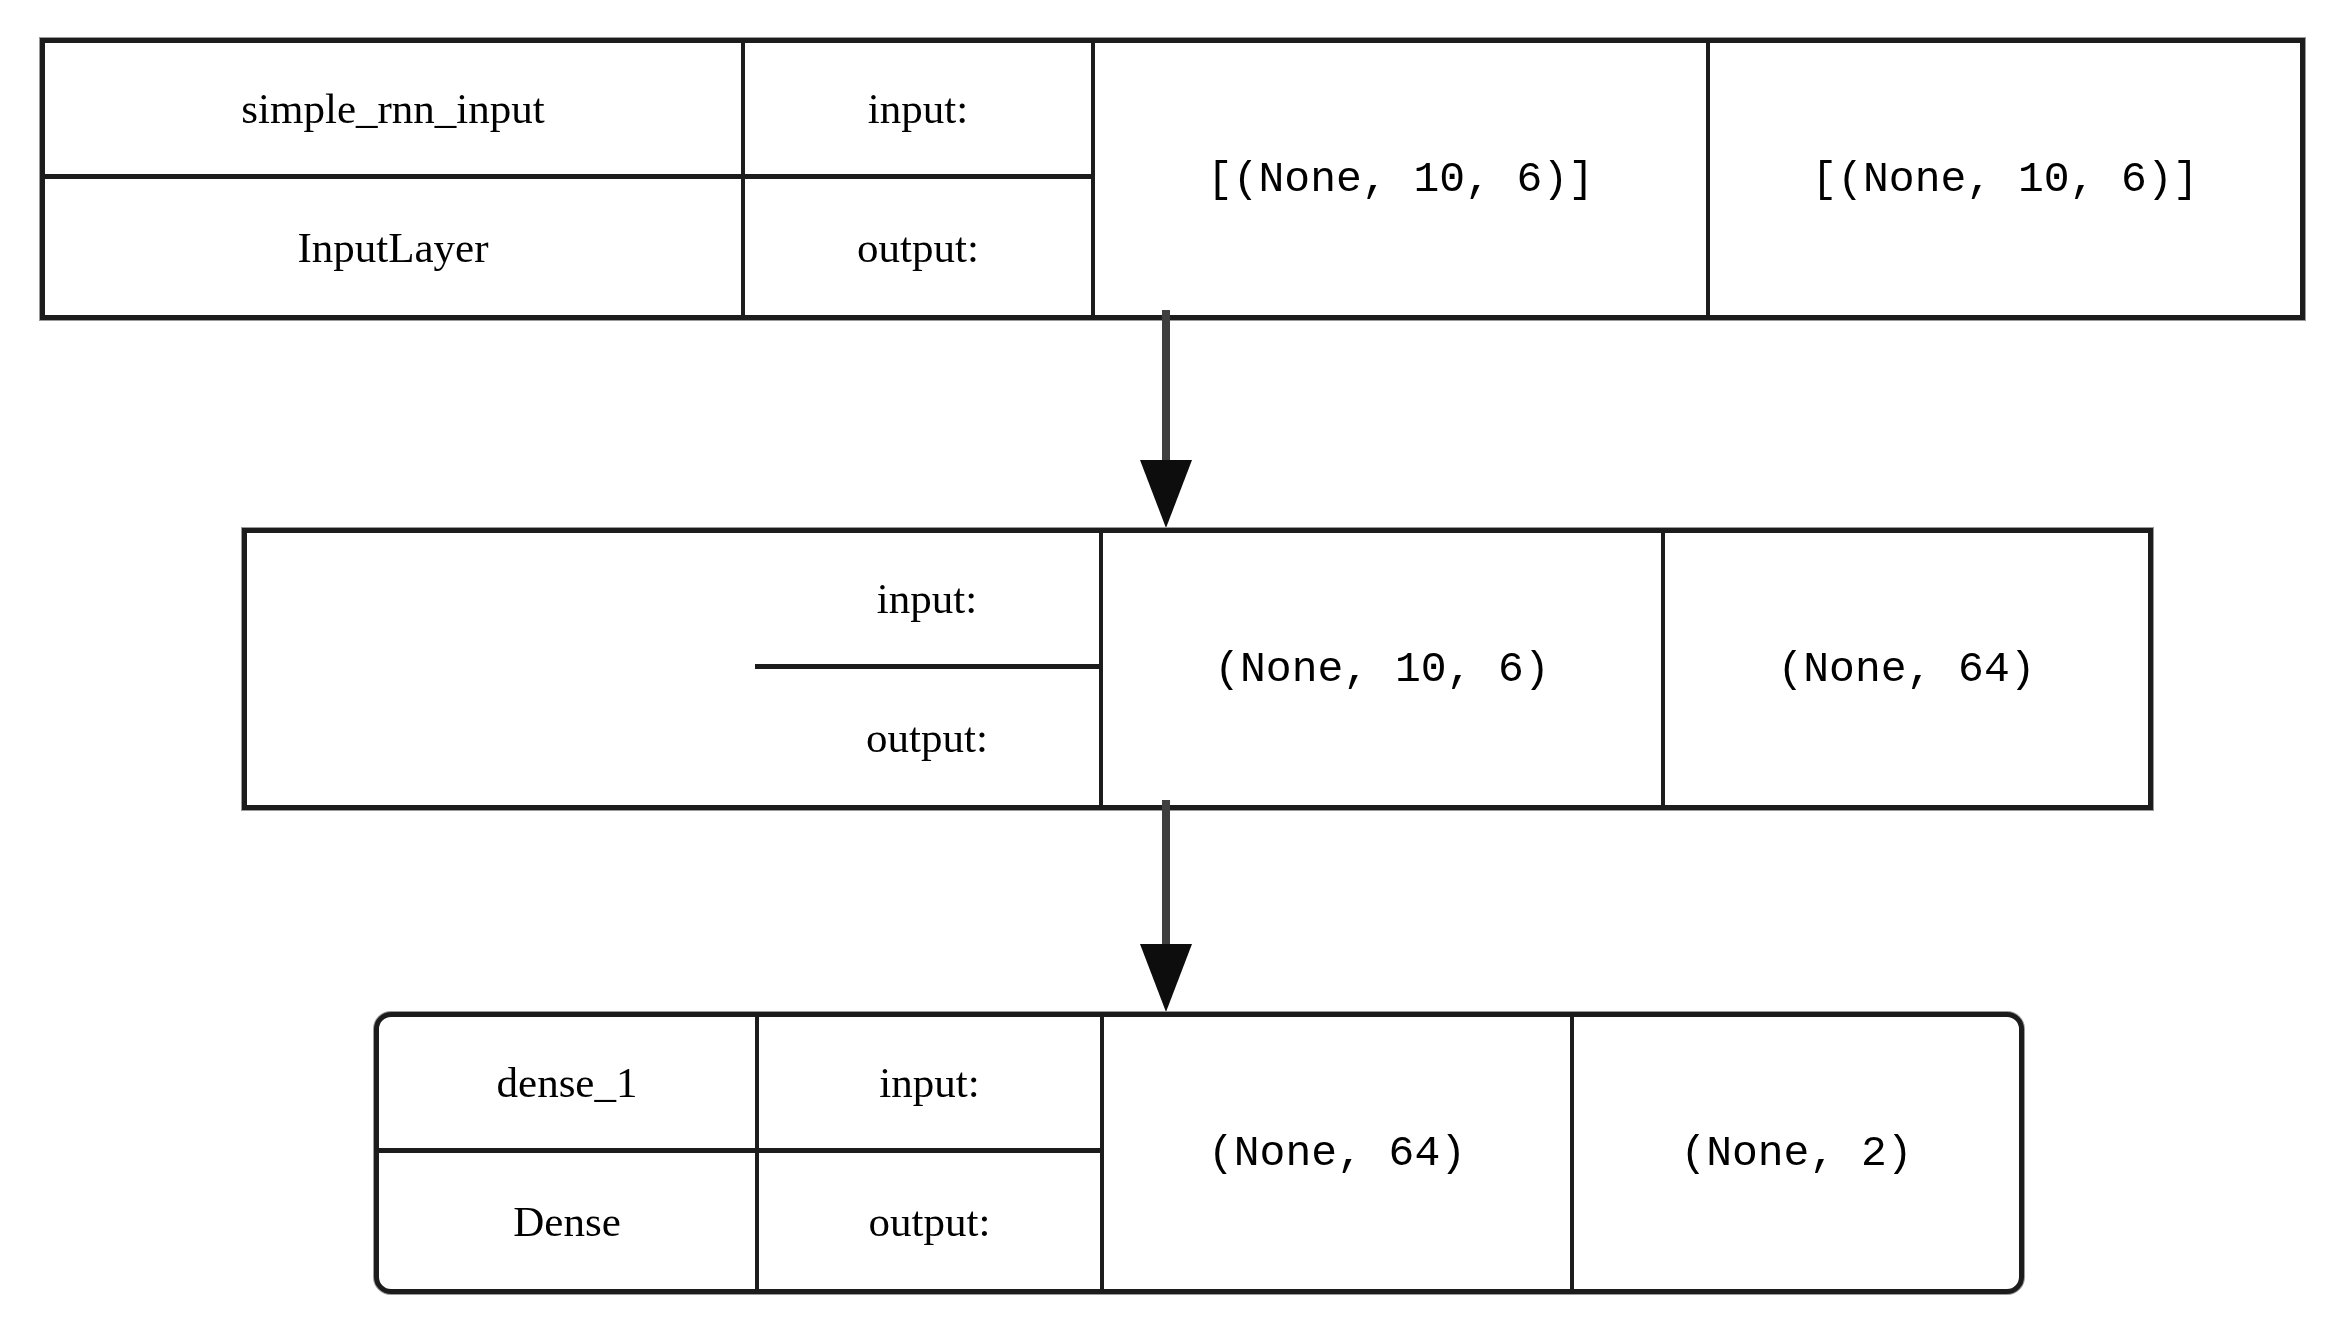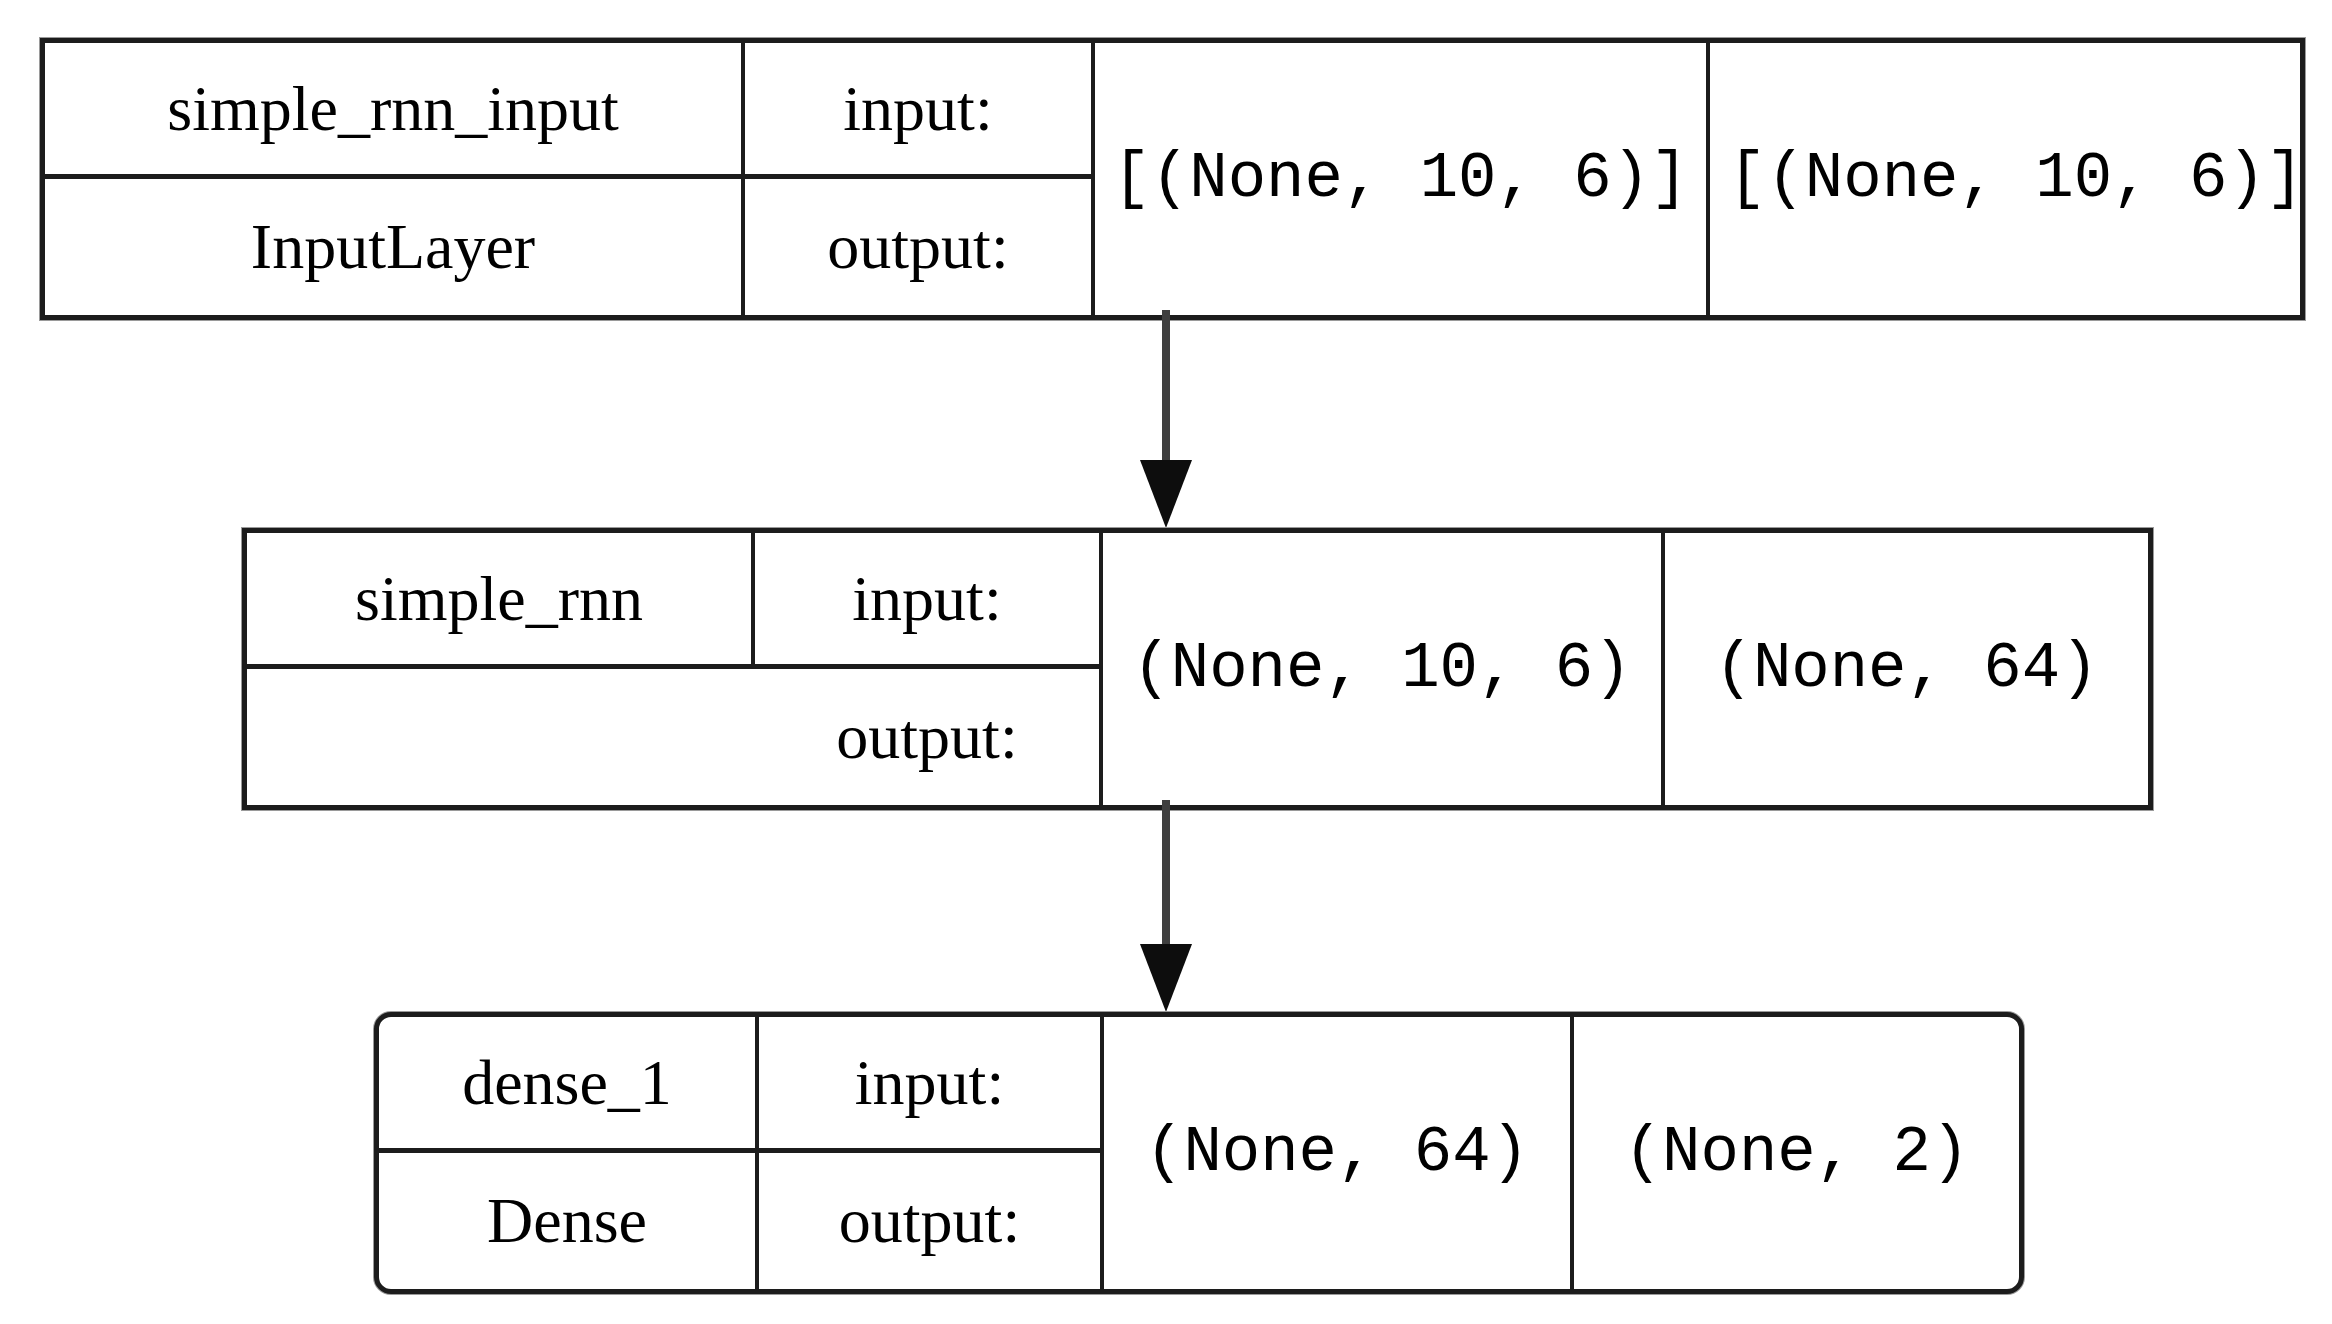--- a/index.html
+++ b/index.html
@@ -35,21 +35,21 @@
   }
   .node3 {
     left: 374px; top: 1012px; width: 1640px; height: 272px;
     grid-template-columns: 380px 345px 470px 1fr;
     border-radius: 17px;
   }
   .cell {
     display: flex;
     align-items: center;
     justify-content: center;
-    font-size: 64px;
+    font-size: 43px;
     line-height: 1;
     white-space: nowrap;
     padding: 0 18px;
     box-sizing: border-box;
   }
   .c1 { grid-column: 1; }
   .c2 { grid-column: 2; }
   .c3 { grid-column: 3; }
   .c4 { grid-column: 4; }
   .r1 { grid-row: 1; }
@@ -99,21 +99,20 @@
     <div class="cell c3 span2 br">[(None, 10, 6)]</div>
     <div class="cell c4 span2">[(None, 10, 6)]</div>
   </div>
 
   <div class="arrow arrow1">
     <div class="arrow-line"></div>
     <div class="arrow-head"></div>
   </div>
 
   <div class="node node2">
-    <div class="cell c1 r1 br bb">simple_rnn</div>
     <div class="cell c2 r1 br bb">input:</div>
     <div class="cell c2 r2 br">output:</div>
     <div class="cell c3 span2 br">(None, 10, 6)</div>
     <div class="cell c4 span2">(None, 64)</div>
   </div>
 
   <div class="arrow arrow2">
     <div class="arrow-line"></div>
     <div class="arrow-head"></div>
   </div>

